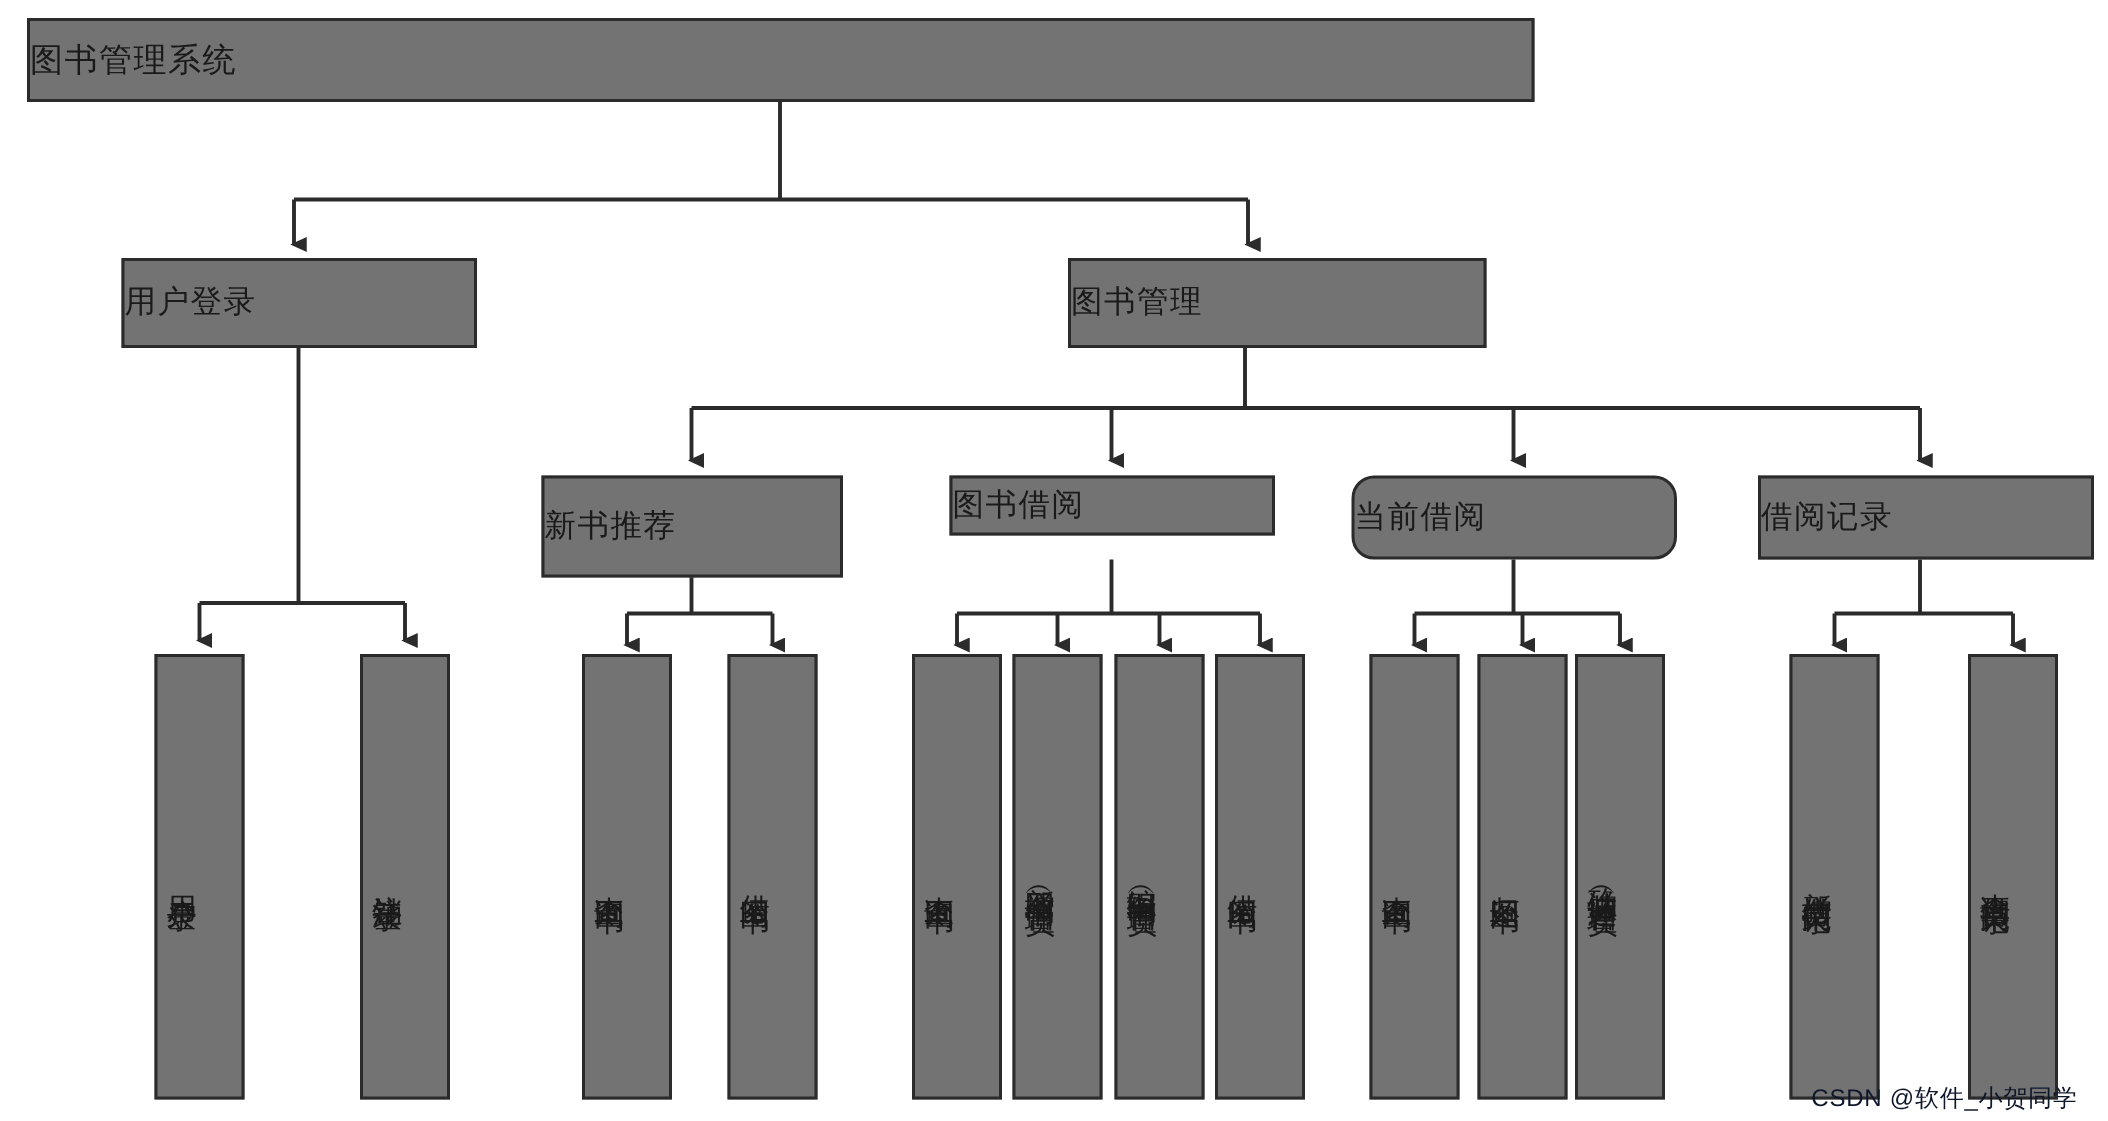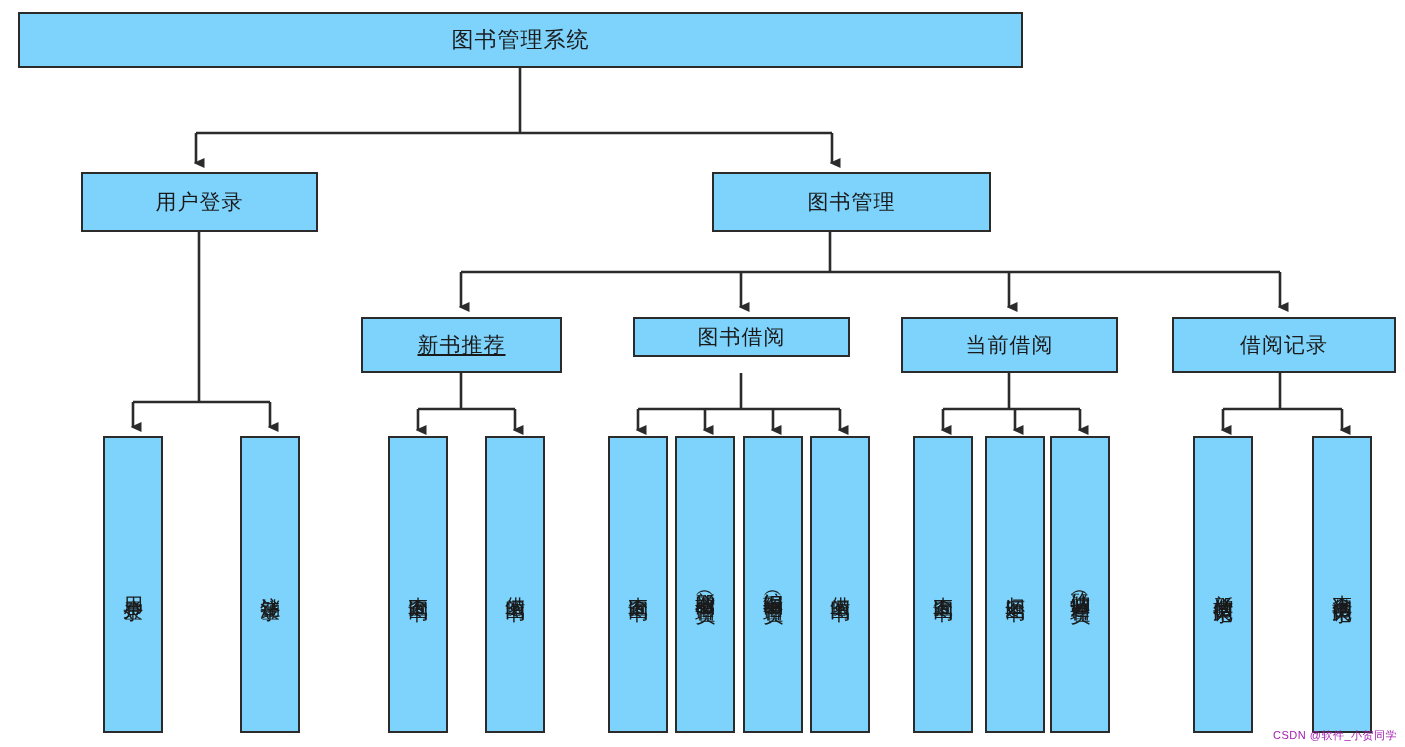--- a/index.html
+++ b/index.html
@@ -1,28 +1,28 @@
 <!DOCTYPE html>
 <html><head>
 <meta charset="utf-8">
 <style>
   html,body{margin:0;padding:0;background:#ffffff;}
   body{width:1405px;height:747px;position:relative;overflow:hidden;
        font-family:"Liberation Sans","DejaVu Sans",sans-serif;color:#1a1a1a;}
   #canvas{position:absolute;left:0;top:0;width:1405px;height:747px;}
   #edges{position:absolute;left:0;top:0;width:1405px;height:747px;}
-  .node{position:absolute;box-sizing:border-box;background:#7dd3fc;
-        border:2px solid #2b2b2b;display:flex;align-items:center;justify-content:center;}
+  .node{position:absolute;box-sizing:border-box;background:#737373;
+        border:2px solid #2b2b2b;display:flex;align-items:center;}
   .node .lbl{display:block;text-align:center;line-height:1.18;}
   .h-node .lbl{font-size:21px;letter-spacing:1px;}
   .root .lbl{font-size:22px;letter-spacing:1px;}
   .v-node{padding:6px 2px;}
   .v-node .lbl{font-size:20px;line-height:1.28;writing-mode:vertical-rl;
                text-orientation:upright;letter-spacing:2px;white-space:nowrap;}
-  .watermark{position:absolute;right:8px;bottom:4px;font-size:11px;color:#a21caf;
+  .watermark{position:absolute;right:20px;bottom:4px;font-size:16px;color:#0f172a;
              letter-spacing:0.5px;white-space:nowrap;}
 </style>
 </head>
 <body>
 
 <div id="canvas">
   <svg id="edges" viewBox="0 0 1405 747">
     <defs>
       <marker id="arrow" markerWidth="11" markerHeight="11" refX="5" refY="8.5" orient="auto" markerUnits="userSpaceOnUse">
         <path d="M0,0 L10,0 L5,11 Z" fill="#2b2b2b"></path>
@@ -76,27 +76,27 @@
     <span class="lbl">图书管理系统</span>
   </div>
 
   <div class="node h-node" style="left:81px;top:172px;width:237px;height:60px;">
     <span class="lbl">用户登录</span>
   </div>
   <div class="node h-node" style="left:712px;top:172px;width:279px;height:60px;">
     <span class="lbl">图书管理</span>
   </div>
 
-  <div class="node h-node" style="left:361px;top:317px;width:201px;height:56px;text-decoration:underline;">
+  <div class="node h-node" style="left:361px;top:317px;width:201px;height:68px;">
     <span class="lbl">新书推荐</span>
   </div>
   <div class="node h-node" style="left:633px;top:317px;width:217px;height:40px;">
     <span class="lbl">图书借阅</span>
   </div>
-  <div class="node h-node" style="left:901px;top:317px;width:217px;height:56px;">
+  <div class="node h-node" style="left:901px;top:317px;width:217px;height:56px;border-radius:15px;">
     <span class="lbl">当前借阅</span>
   </div>
   <div class="node h-node" style="left:1172px;top:317px;width:224px;height:56px;">
     <span class="lbl">借阅记录</span>
   </div>
 
   <div class="node v-node" style="left:103px;top:436px;width:60px;height:297px;">
     <span class="lbl">用户登录</span>
   </div>
   <div class="node v-node" style="left:240px;top:436px;width:60px;height:297px;">

